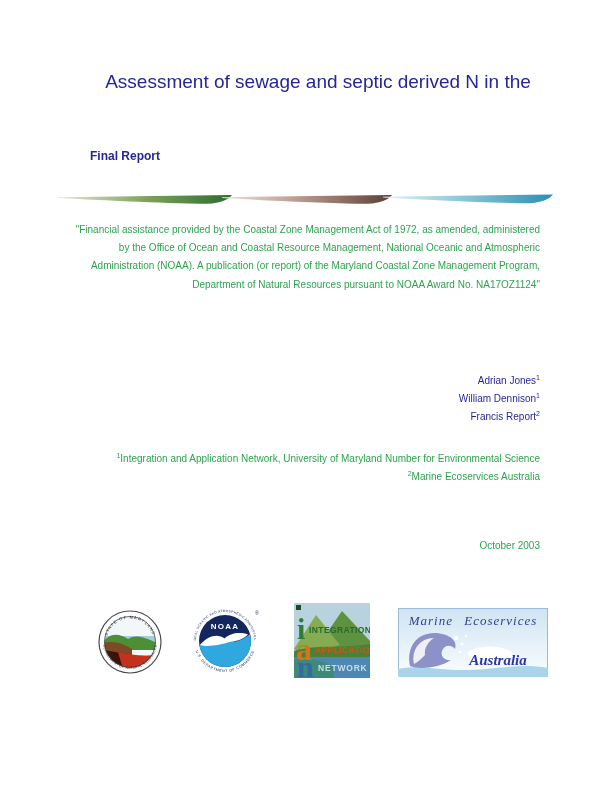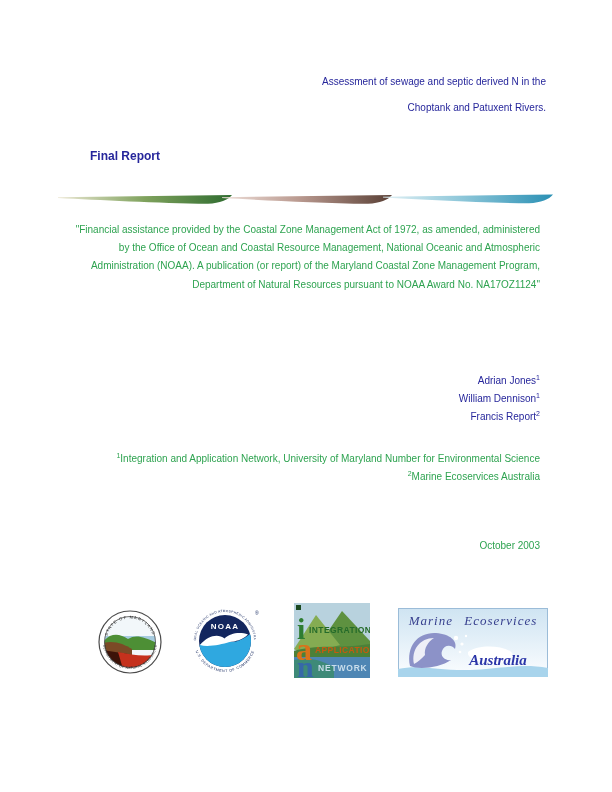--- a/index.html
+++ b/index.html
@@ -5,21 +5,21 @@
   html,body{margin:0;padding:0;background:#fff;}
   .page{
     position:relative;
     width:612px;height:792px;
     background:#ffffff;
     font-family:"Liberation Sans",sans-serif;
     overflow:hidden;
   }
   .title-block{
     position:absolute;top:69px;left:90px;right:66px;
-    text-align:right;font-size:10px;line-height:26px;color:#26269B;
+    text-align:center;font-size:19px;line-height:26px;color:#26269B;
   }
   .final-report{
     position:absolute;top:149px;left:90px;right:71px;
     text-align:left;font-size:12px;font-weight:bold;color:#26269B;
   }
   .swoosh{position:absolute;top:192px;left:55px;}
   .funding{
     position:absolute;top:221px;left:70px;right:72px;
     text-align:right;font-size:10px;line-height:18.2px;color:#2EA350;
   }
@@ -46,21 +46,20 @@
   .logo-ian{left:294px;top:603px;}
   .logo-marine{left:398px;top:608px;}
 </style>
 </head>
 <body>
 
 <div class="page">
 
   <div class="title-block">
     <div>Assessment of sewage and septic derived N in the</div>
-    <div>Choptank and Patuxent Rivers.</div>
   </div>
 
   <div class="final-report">Final Report</div>
 
   <svg class="swoosh" width="502" height="18" viewBox="0 0 502 18" xmlns="http://www.w3.org/2000/svg">
     <defs>
       <linearGradient id="sw1" x1="0" y1="0" x2="1" y2="0">
         <stop offset="0" stop-color="#EDE8D5"></stop>
           <stop offset="0.5" stop-color="#7FA25D"></stop>
           <stop offset="1" stop-color="#2E6B2F"></stop>

